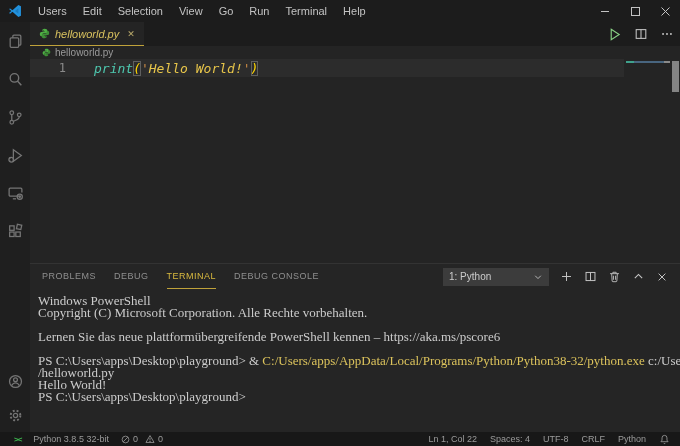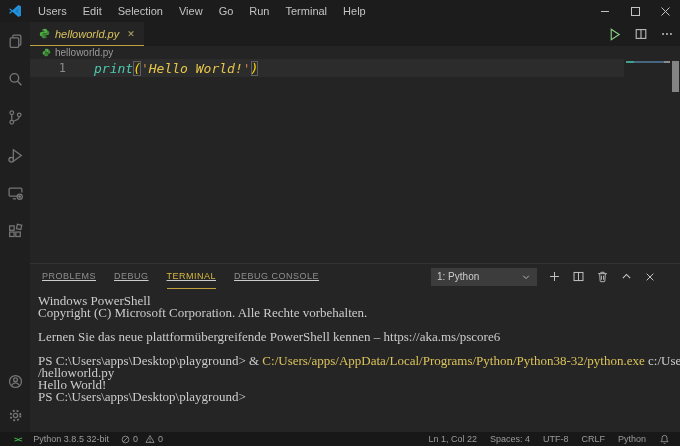--- a/index.html
+++ b/index.html
@@ -46,24 +46,24 @@
   .tok-quote { color:#c98a45; }
   .tok-str { color:#e8c64a; }
   .minimap { position:absolute; right:9px; top:0; bottom:0; width:46px; background:#242424; }
   .minimap-line { position:absolute; top:2px; left:1px; right:1px; height:2px;
     background:linear-gradient(90deg,#3fa18c 0 8px,#48657f 8px 38px,#8a8a8a 38px 44px); }
   .editor-scrollbar { position:absolute; right:1px; top:2px; width:7px; height:31px; background:#9c9c9c; opacity:.8; }
 
   
   .panel { height:169px; background:#252525; border-top:1px solid #333; display:flex; flex-direction:column; }
   .panel-header { height:25px; display:flex; align-items:center; }
-  .panel-tabs { display:flex; height:100%; padding-left:12px; gap:18px;text-decoration:underline; }
+  .panel-tabs { display:flex; height:100%; padding-left:12px; gap:18px; }
   .panel-tab { display:flex; align-items:center; font-size:9px; letter-spacing:.5px; color:#8f8f8f; border-bottom:1px solid transparent; }
   .panel-tab.active { color:#d9ba3f; border-bottom-color:#bfa23a; }
-  .panel-right { margin-left:auto; display:flex; align-items:center; gap:11px; padding-right:24px; }
+  .panel-right { margin-left:auto; display:flex; align-items:center; gap:11px; padding-right:12px; }
   .term-select { width:106px; height:18px; background:#3c3c3c; display:flex; align-items:center; justify-content:space-between; padding:0 6px; }
   .term-select span { font-size:10px; color:#cccccc; }
   .panel-content { flex:1; padding:6px 0 0 8px; font-family:Liberation Serif, serif; font-size:13px; line-height:12px; color:#cccccc; }
   .term-line { white-space:pre; height:12px; }
   .tok-path { color:#dcc35c;margin-top:46px; }
 
   
   .statusbar { height:14px; background:#181818; display:flex; align-items:center; justify-content:space-between; font-size:9px; color:#9b9b9b; }
   .sb-left { display:flex; align-items:center; gap:12px; padding-left:14px; }
   .sb-right { display:flex; align-items:center; gap:13px; padding-right:10px; }

